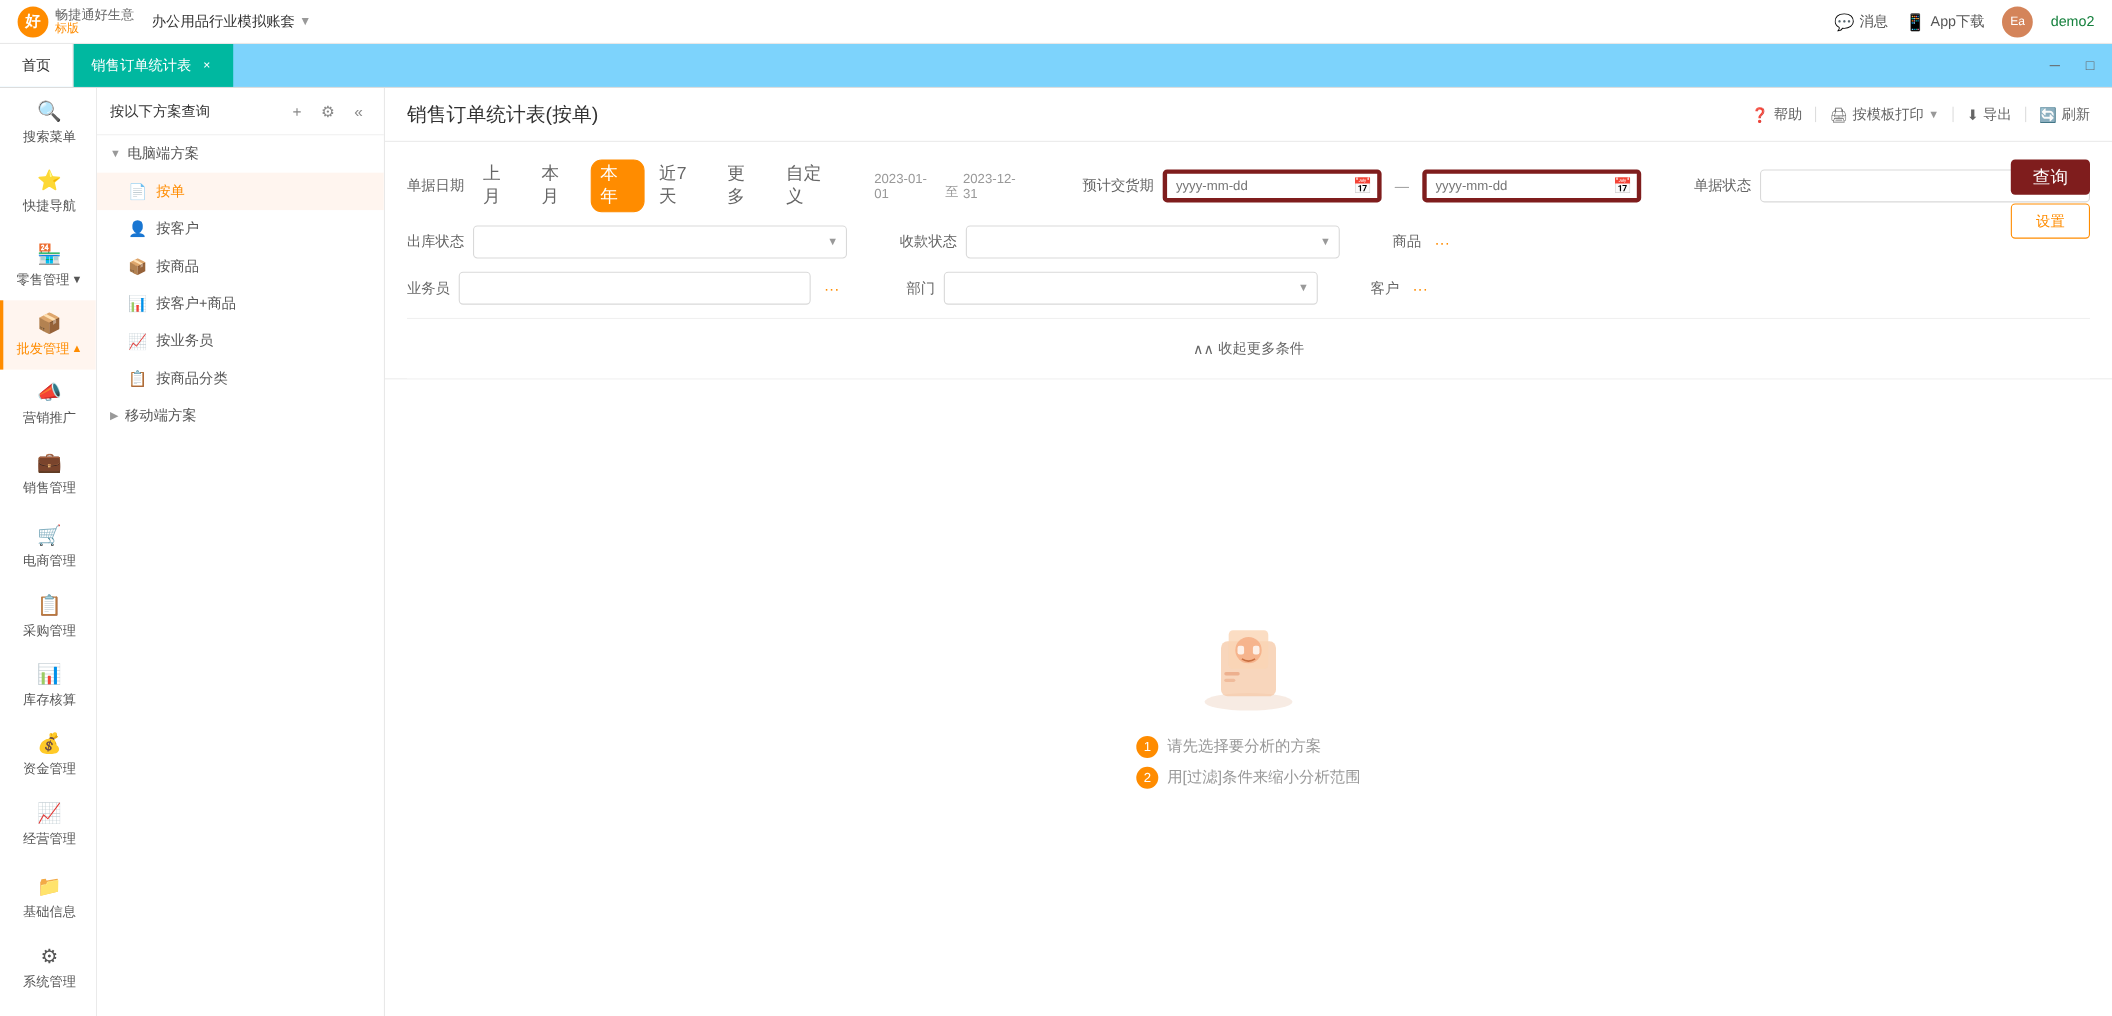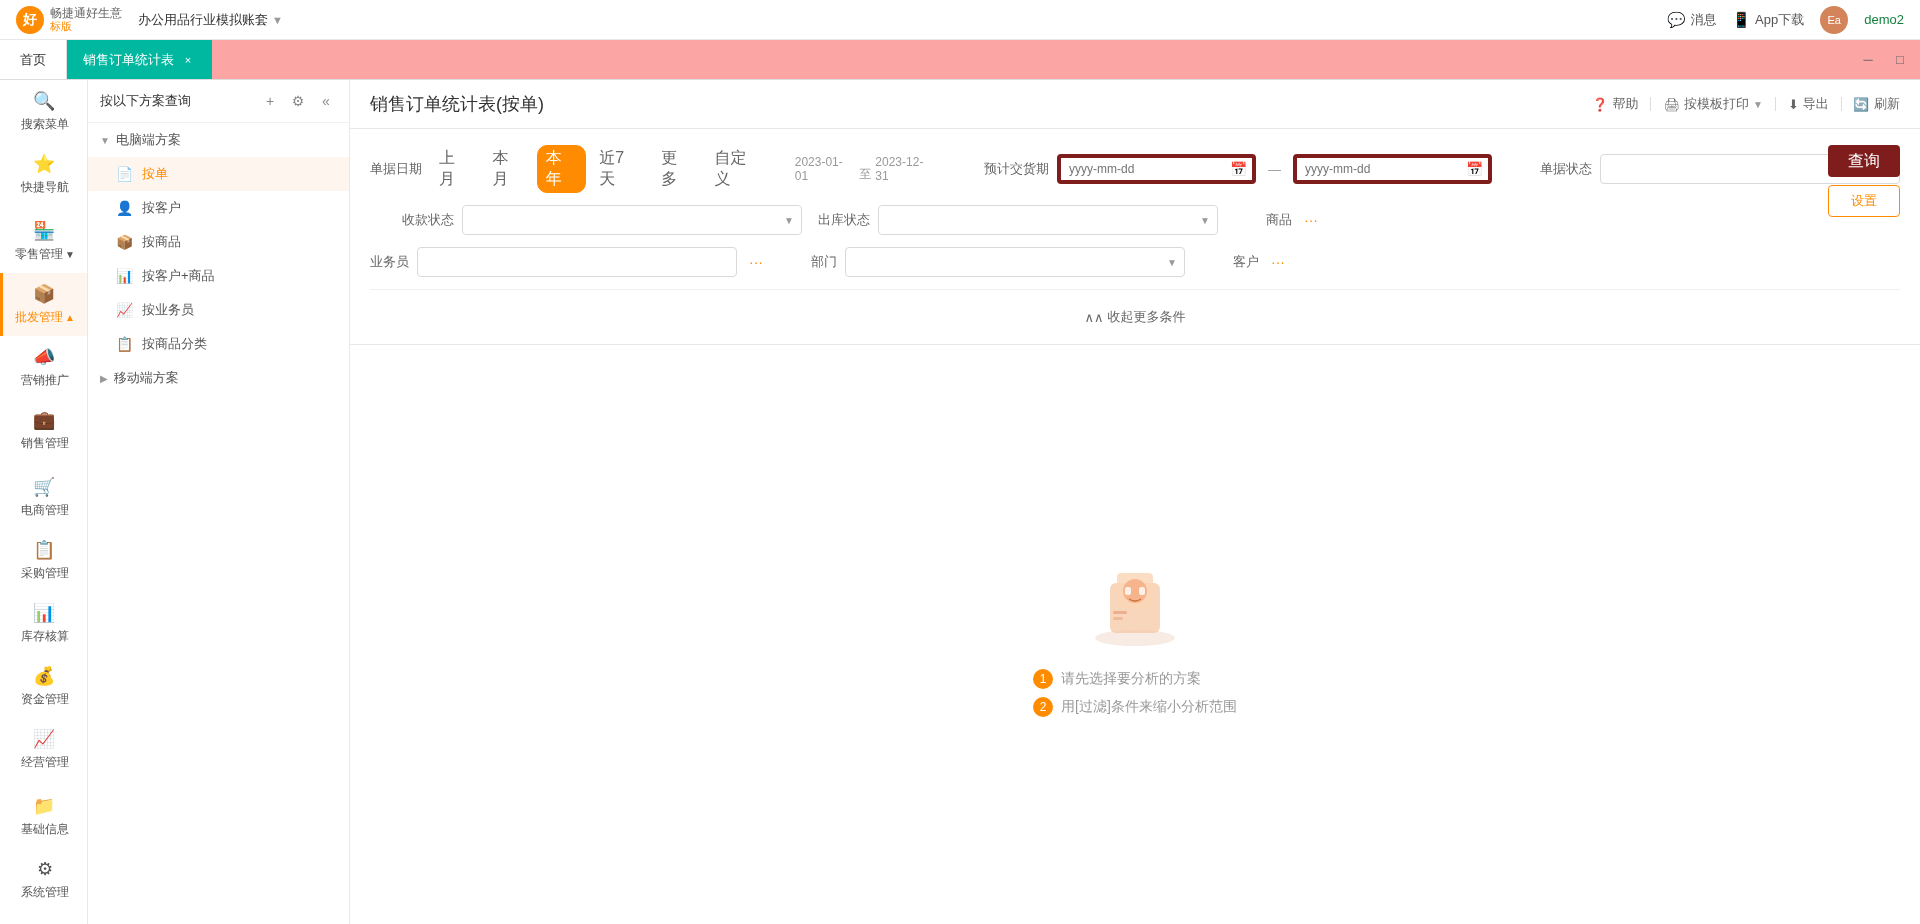--- a/index.html
+++ b/index.html
@@ -10,21 +10,21 @@
     .top-bar-left { display: flex; align-items: center; gap: 8px; }
     .logo-area { display: flex; align-items: center; gap: 6px; }
     .logo-icon { width: 28px; height: 28px; background: #ff8c00; border-radius: 50%; display: flex; align-items: center; justify-content: center; color: #fff; font-size: 14px; font-weight: bold; }
     .logo-text { font-size: 12px; color: #666; line-height: 1.2; }
     .breadcrumb-area { display: flex; align-items: center; gap: 4px; margin-left: 8px; }
     .top-bar-right { display: flex; align-items: center; gap: 16px; }
     .top-action { display: flex; align-items: center; gap: 4px; color: #555; font-size: 13px; cursor: pointer; }
     .user-avatar { width: 28px; height: 28px; border-radius: 50%; background: #d4845a; display: flex; align-items: center; justify-content: center; color: #fff; font-size: 11px; overflow: hidden; }
 
     
-    .tab-bar { height: 40px; background: #fca5a5; display: flex; align-items: stretch; padding: 0; border-bottom: 1px solid #ddd; position: relative; }
+    .tab-bar { height: 40px; background: #7dd3fc; display: flex; align-items: stretch; padding: 0; border-bottom: 1px solid #ddd; position: relative; }
     .tab-home { padding: 0 20px; display: flex; align-items: center; background: #fff; border-right: 1px solid #ddd; cursor: pointer; font-size: 13px; color: #333; }
     .tab-active { padding: 0 16px; display: flex; align-items: center; background: #00b8a0; color: #fff; cursor: pointer; font-size: 13px; gap: 6px; }
     .tab-close { display: flex; align-items: center; justify-content: center; width: 16px; height: 16px; border-radius: 50%; cursor: pointer; font-size: 11px; }
     .tab-bar-actions { margin-left: auto; display: flex; align-items: center; gap: 8px; padding-right: 8px; }
     .tab-action-btn { width: 24px; height: 24px; display: flex; align-items: center; justify-content: center; cursor: pointer; color: #666; border-radius: 3px; }
 
     
     .main-layout { display: flex; height: calc(924px - 80px); }
 
     
@@ -344,49 +344,49 @@
             </div>
           </div>
 
           <div style="position:absolute;right:0;top:0;display:flex;flex-direction:column;gap:4px;">
             <button class="search-btn">查询</button>
             <button class="settings-btn">设置</button>
           </div>
         </div>
 
         <div style="display:flex;align-items:center;gap:16px;margin-bottom:12px;">
+          <div class="field-group">
+            <span class="field-label">出库状态</span>
+            <div class="filter-select-wrap">
+              <select class="filter-select" style="min-width:340px;">
+                <option></option>
+              </select>
+            </div>
+          </div>
           <div class="field-group" style="margin-left:32px;">
             <span class="field-label">收款状态</span>
             <div class="filter-select-wrap">
               <select class="filter-select" style="min-width:340px;">
                 <option></option>
               </select>
             </div>
           </div>
-          <div class="field-group">
-            <span class="field-label">出库状态</span>
-            <div class="filter-select-wrap">
-              <select class="filter-select" style="min-width:340px;">
-                <option></option>
-              </select>
-            </div>
-          </div>
           <div class="field-group" style="margin-left:32px;">
             <span class="field-label">商品</span>
             <span class="filter-ellipsis">···</span>
           </div>
         </div>
 
         <div style="display:flex;align-items:center;gap:16px;margin-bottom:12px;">
           <div class="field-group">
             <span class="field-label">业务员</span>
             <input type="text" class="filter-input" style="min-width: 320px;">
             <span class="filter-ellipsis">···</span>
           </div>
-          <div class="field-group" style="margin-left:32px;">
+          <div class="field-group" style="margin-left:45px;">
             <span class="field-label">部门</span>
             <div class="filter-select-wrap">
               <select class="filter-select" style="min-width:340px;">
                 <option></option>
               </select>
             </div>
           </div>
           <div class="field-group" style="margin-left:32px;">
             <span class="field-label">客户</span>
             <span class="filter-ellipsis">···</span>

